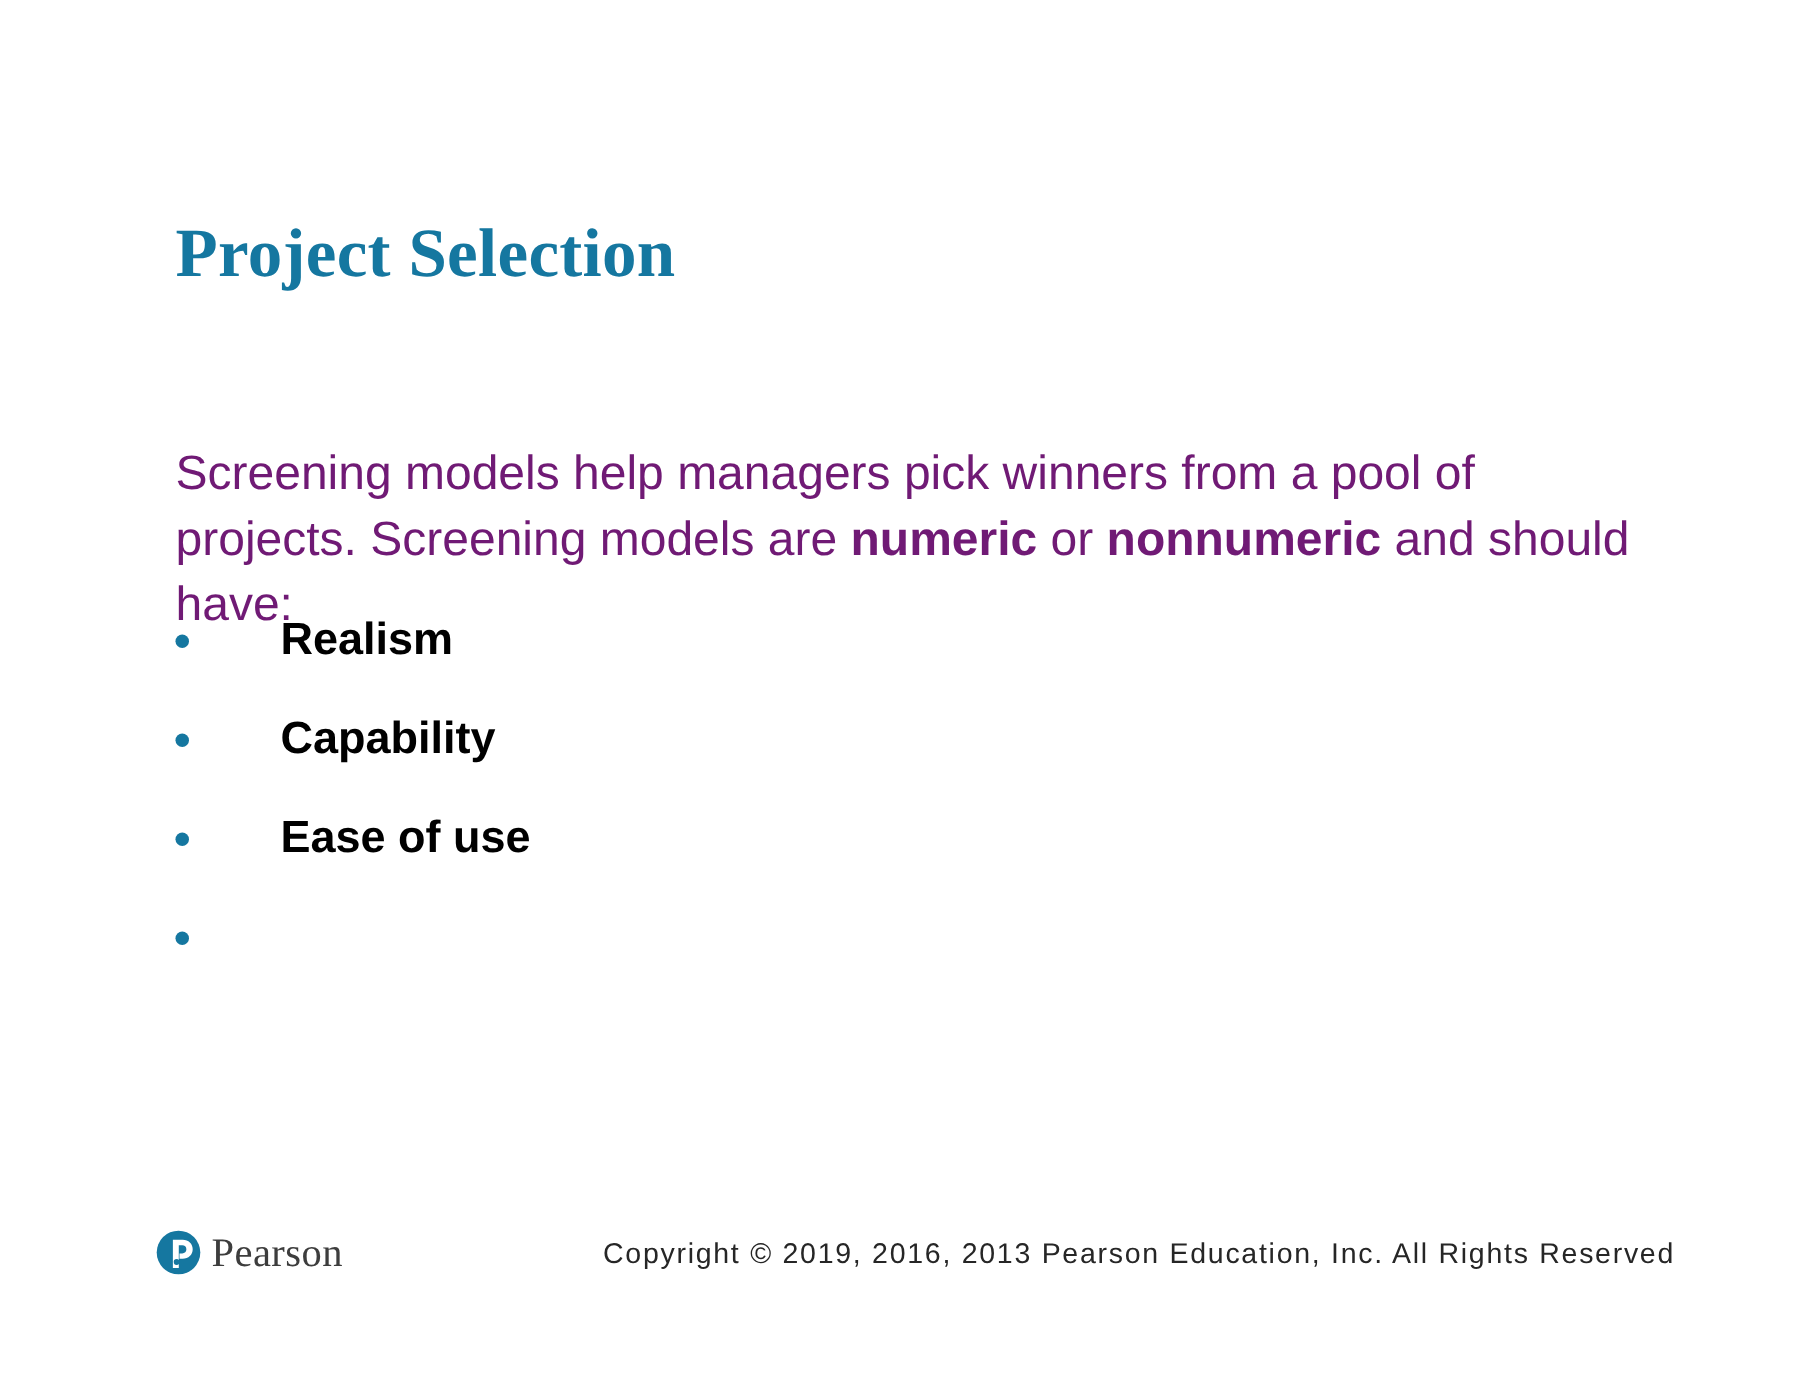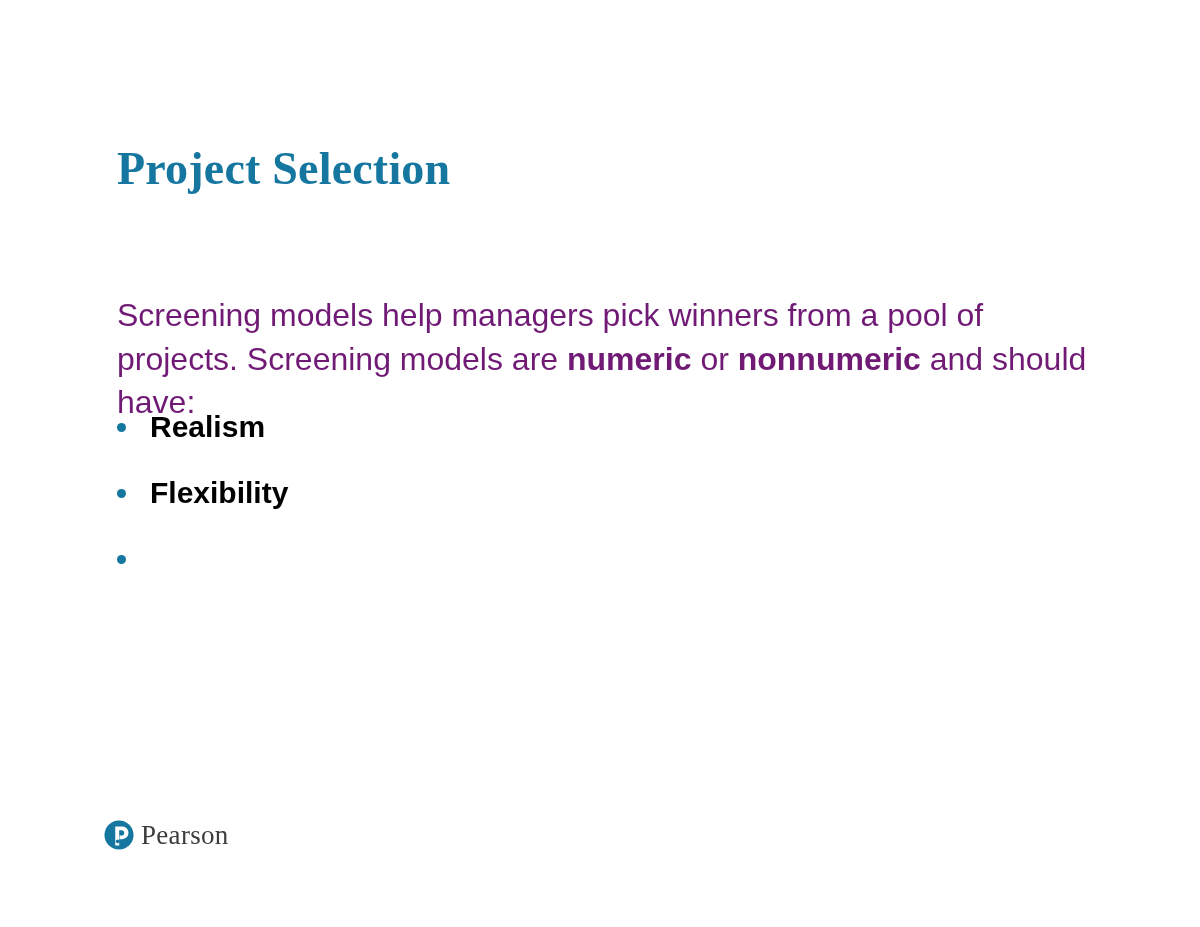--- a/index.html
+++ b/index.html
@@ -55,20 +55,21 @@
     position: absolute;
     left: 117px;
     top: 408px;
     width: 980px;
   }
   .bullet-row {
     position: relative;
     height: 66px;
     display: flex;
     align-items: flex-start;
+    gap: 37px;
   }
   .bullet-dot {
     width: 9px;
     height: 9px;
     border-radius: 50%;
     background: #1577a0;
     margin-top: 15px;
     margin-right: 24px;
     flex: 0 0 auto;
   }
@@ -136,39 +137,44 @@
 
   <div id="bullet-list">
 
     <div class="bullet-row">
       <span class="bullet-dot"></span>
       <span class="bullet-label">Realism</span>
     </div>
 
     <div class="bullet-row">
       <span class="bullet-dot"></span>
-      <span class="bullet-label">Flexibility</span>
+      <span class="bullet-label">Capability</span>
     </div>
 
 
+    <div class="bullet-row">
+      <span class="bullet-dot"></span>
+      <span class="bullet-label">Ease of use</span>
+    </div>
 
     <div class="bullet-row">
       <span class="bullet-dot"></span>
     </div>
 
 
   </div>
 
   <div id="footer">
 
     <div id="pearson-logo">
       <svg id="pearson-mark" viewBox="0 0 64 64">
         <circle cx="32" cy="32" r="31" fill="#1577A0"></circle>
         <path d="M24 14h14c8.3 0 14.2 5.6 14.2 13.4 0 7.9-6 13.5-14.4 13.5h-4.4v-7.6h3.9c3.6 0 5.9-2.3 5.9-5.8 0-3.5-2.3-5.7-5.9-5.7h-4.9v32.4H24z" fill="#FFFFFF"></path>
         <circle cx="29.3" cy="45.5" r="4.1" fill="#1577A0"></circle>
       </svg>
       <span id="pearson-wordmark">Pearson</span>
     </div>
 
+    <div id="copyright-text">Copyright © 2019, 2016, 2013 Pearson Education, Inc. All Rights Reserved</div>
 
   </div>
 
 </div>
 
 </body></html>

